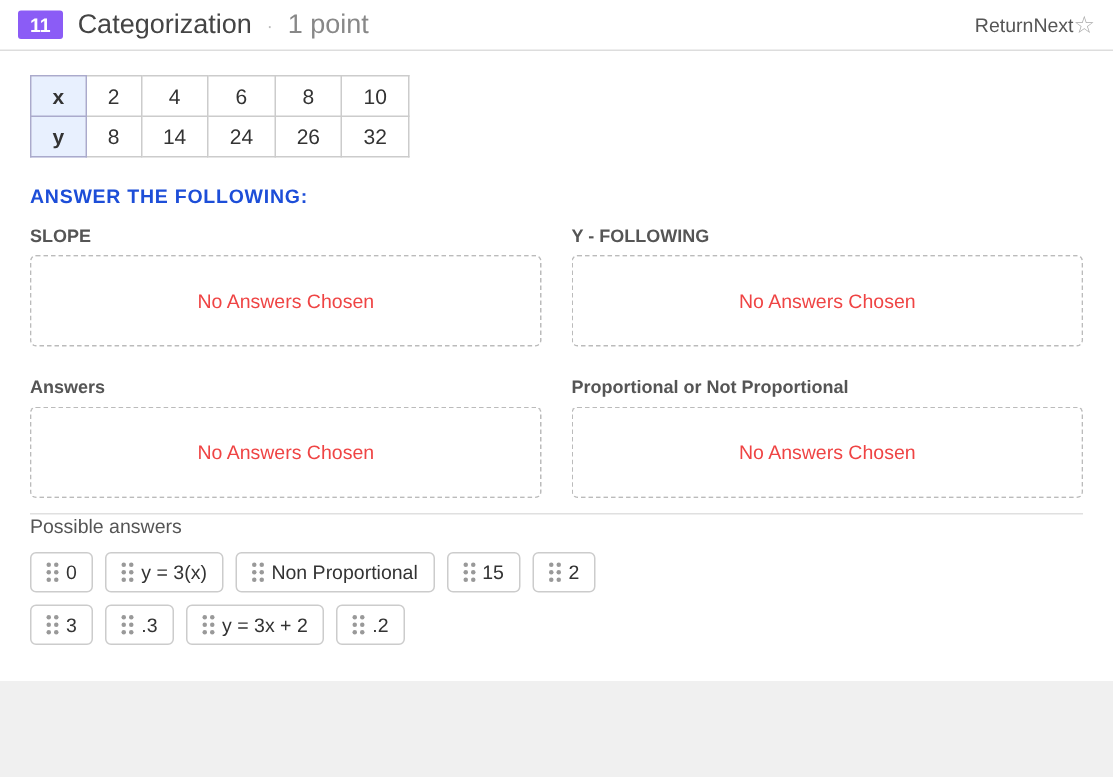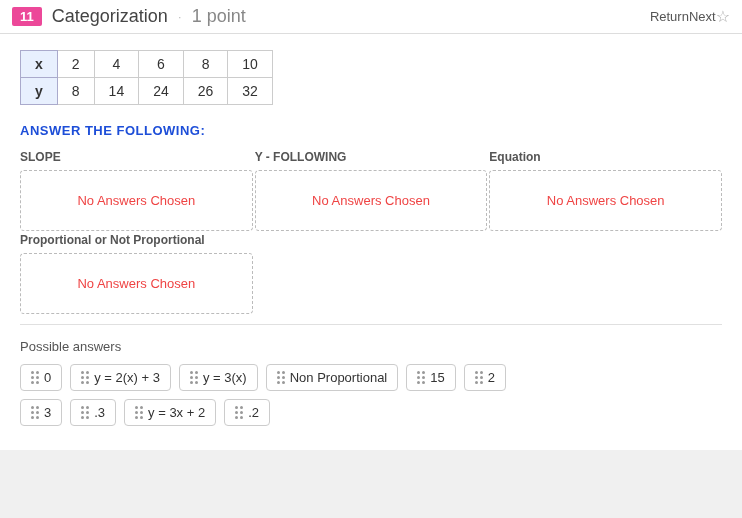--- a/index.html
+++ b/index.html
@@ -13,21 +13,21 @@
     }
     .top-bar {
       display: flex;
       align-items: center;
       background: #fff;
       border-bottom: 1px solid #ddd;
       padding: 6px 12px;
       gap: 10px;
     }
     .question-num {
-      background: #ec4899;
+      background: #8b5cf6;
       color: #fff;
       font-weight: bold;
       padding: 2px 8px;
       font-size: 13px;
       border-radius: 2px;
     }
     .category-label {
       font-size: 18px;
       color: #444;
     }
@@ -69,22 +69,22 @@
     .section-title {
       font-size: 13px;
       font-weight: bold;
       color: #1d4ed8;
       margin-bottom: 12px;
       text-transform: uppercase;
       letter-spacing: 0.5px;
     }
     .answer-grid {
       display: grid;
-      grid-template-columns: 1fr 1fr 1fr;
-      gap: 2px;
+      grid-template-columns: 1fr 1fr;
+      gap: 20px;
       margin-bottom: 10px;
     }
     .answer-box {
       border: 1px dashed #bbb;
       border-radius: 4px;
       padding: 14px 10px;
       min-height: 60px;
     }
     .answer-box-label {
       font-size: 12px;
@@ -93,21 +93,20 @@
       margin-bottom: 6px;
     }
     .answer-placeholder {
       text-align: center;
       color: #ef4444;
       font-size: 13px;
       padding: 8px 0;
     }
     .possible-answers-section {
       border-top: 1px solid #e0e0e0;
-      padding-top: 14px;
       margin-top: 6px;
     }
     .possible-answers-label {
       font-size: 13px;
       color: #555;
       margin-bottom: 10px;
     }
     .chips-row {
       display: flex;
       flex-wrap: wrap;
@@ -209,21 +208,21 @@
       </div>
 
       <div>
         <div class="answer-box-label">Y - FOLLOWING</div>
         <div class="answer-box">
           <div class="answer-placeholder">No Answers Chosen</div>
         </div>
       </div>
 
       <div>
-        <div class="answer-box-label">Equation</div>
+        <div class="answer-box-label">Answers</div>
         <div class="answer-box">
           <div class="answer-placeholder">No Answers Chosen</div>
         </div>
       </div>
 
       <div>
         <div class="answer-box-label">Proportional or Not Proportional</div>
         <div class="answer-box">
           <div class="answer-placeholder">No Answers Chosen</div>
         </div>
@@ -246,31 +245,20 @@
         </div>
         <div class="chip">
           <div class="chip-dots">
             <span></span>
               <span></span>
               <span></span>
               <span></span>
               <span></span>
               <span></span>
           </div>
-          <span>y = 2(x) + 3</span>
-        </div>
-        <div class="chip">
-          <div class="chip-dots">
-            <span></span>
-              <span></span>
-              <span></span>
-              <span></span>
-              <span></span>
-              <span></span>
-          </div>
           <span>y = 3(x)</span>
         </div>
         <div class="chip">
           <div class="chip-dots">
             <span></span>
               <span></span>
               <span></span>
               <span></span>
               <span></span>
               <span></span>

